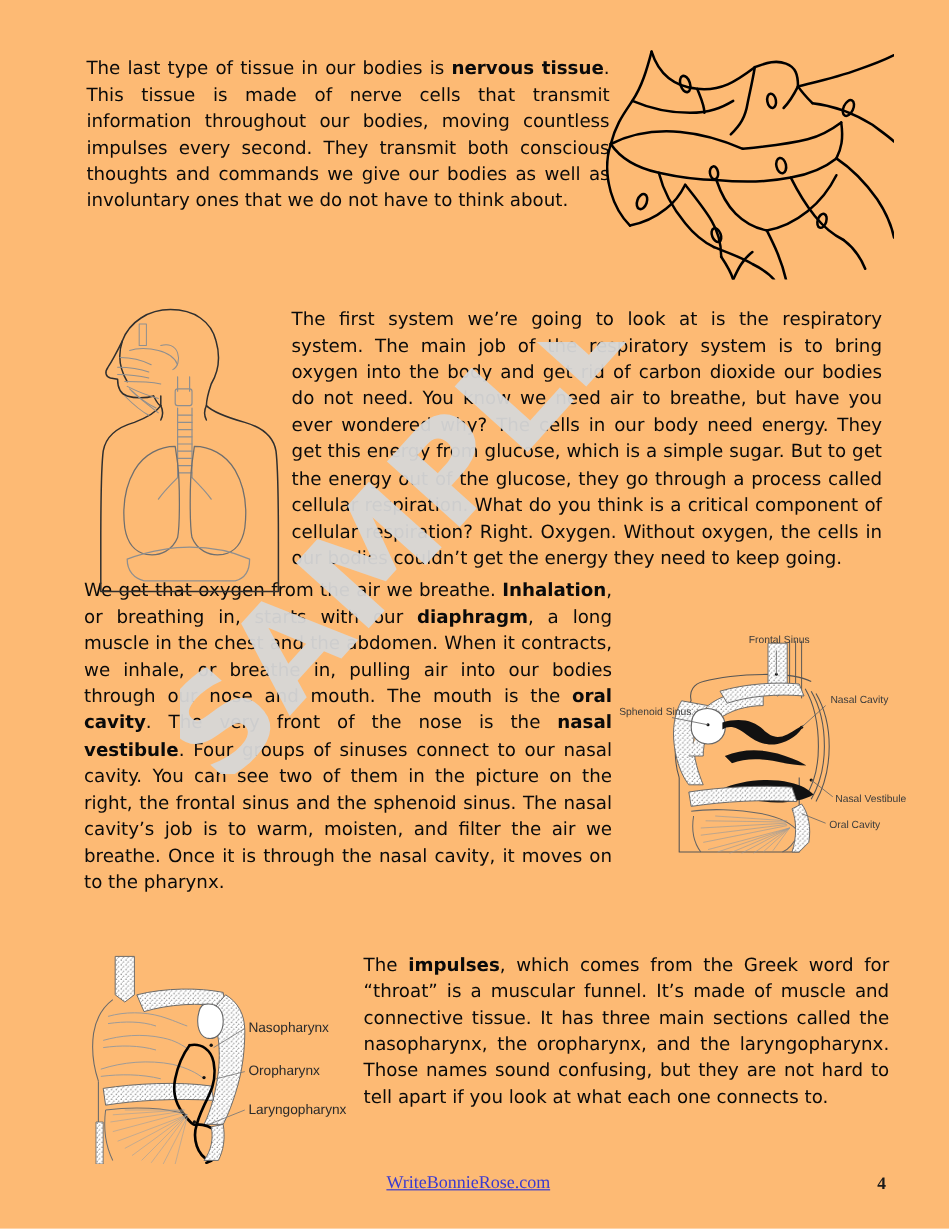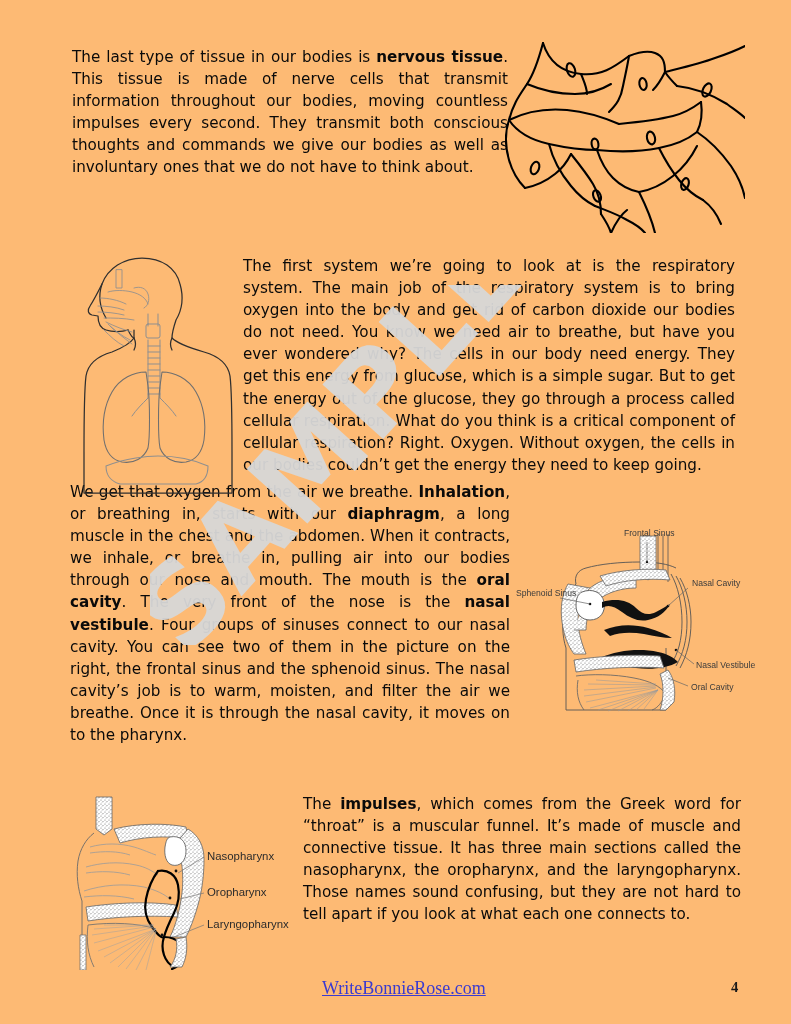--- a/index.html
+++ b/index.html
@@ -71,21 +71,21 @@
     font-size: 11.4px;
     fill: #2b2b2b;
   }
 
   
   .footer-link {
     position: absolute;
     left: 322px;
     top: 978px;
     font-family: "Liberation Serif", serif;
-    font-size: 18px;
+    font-size: 15px;
     color: #3a3ad0;
     text-decoration: underline;
     z-index: 4;
   }
   .footer-page {
     position: absolute;
     left: 731px;
     top: 979px;
     font-family: "Liberation Serif", serif;
     font-size: 14.6px;

